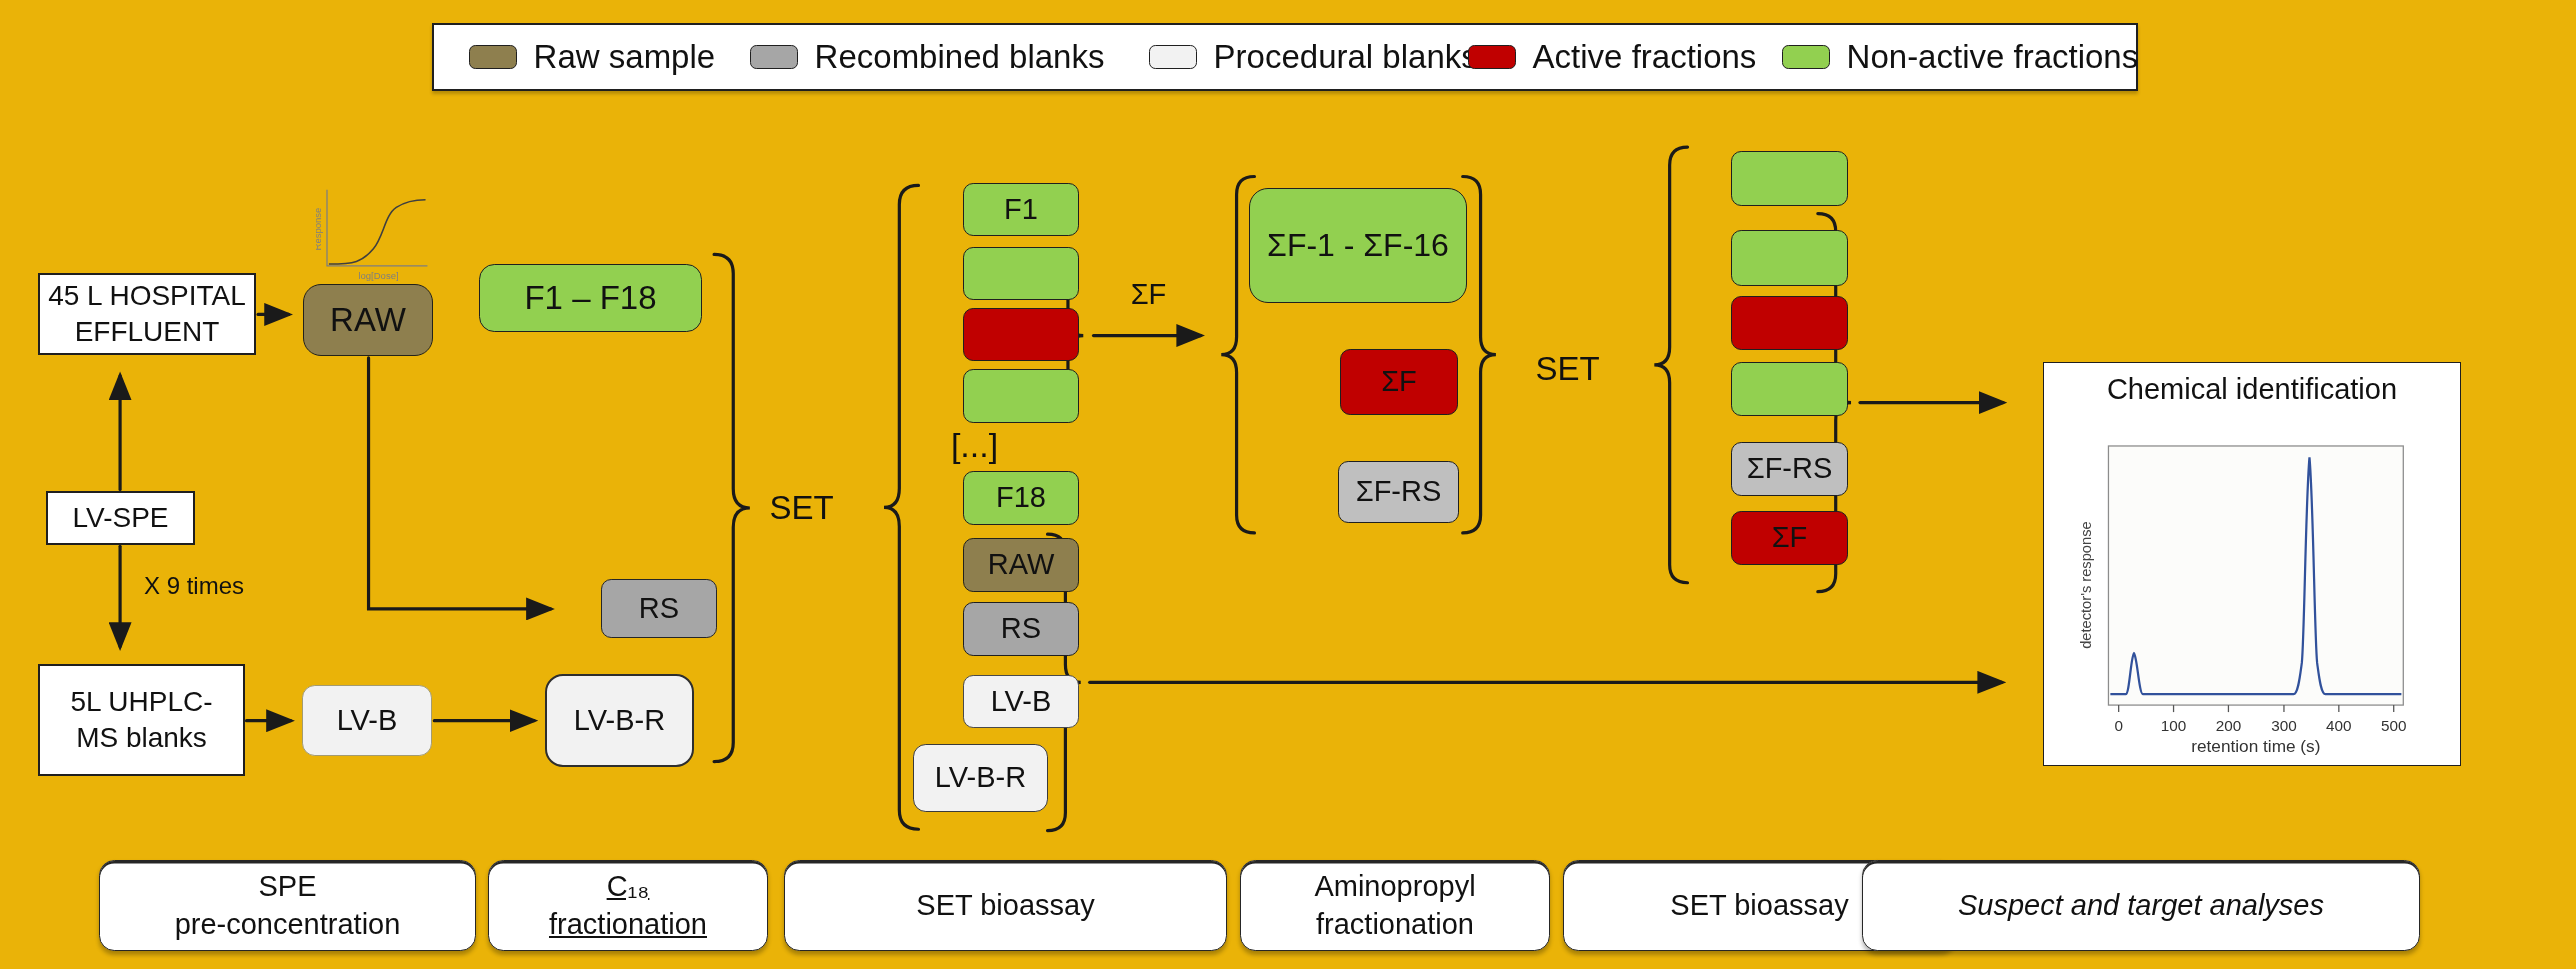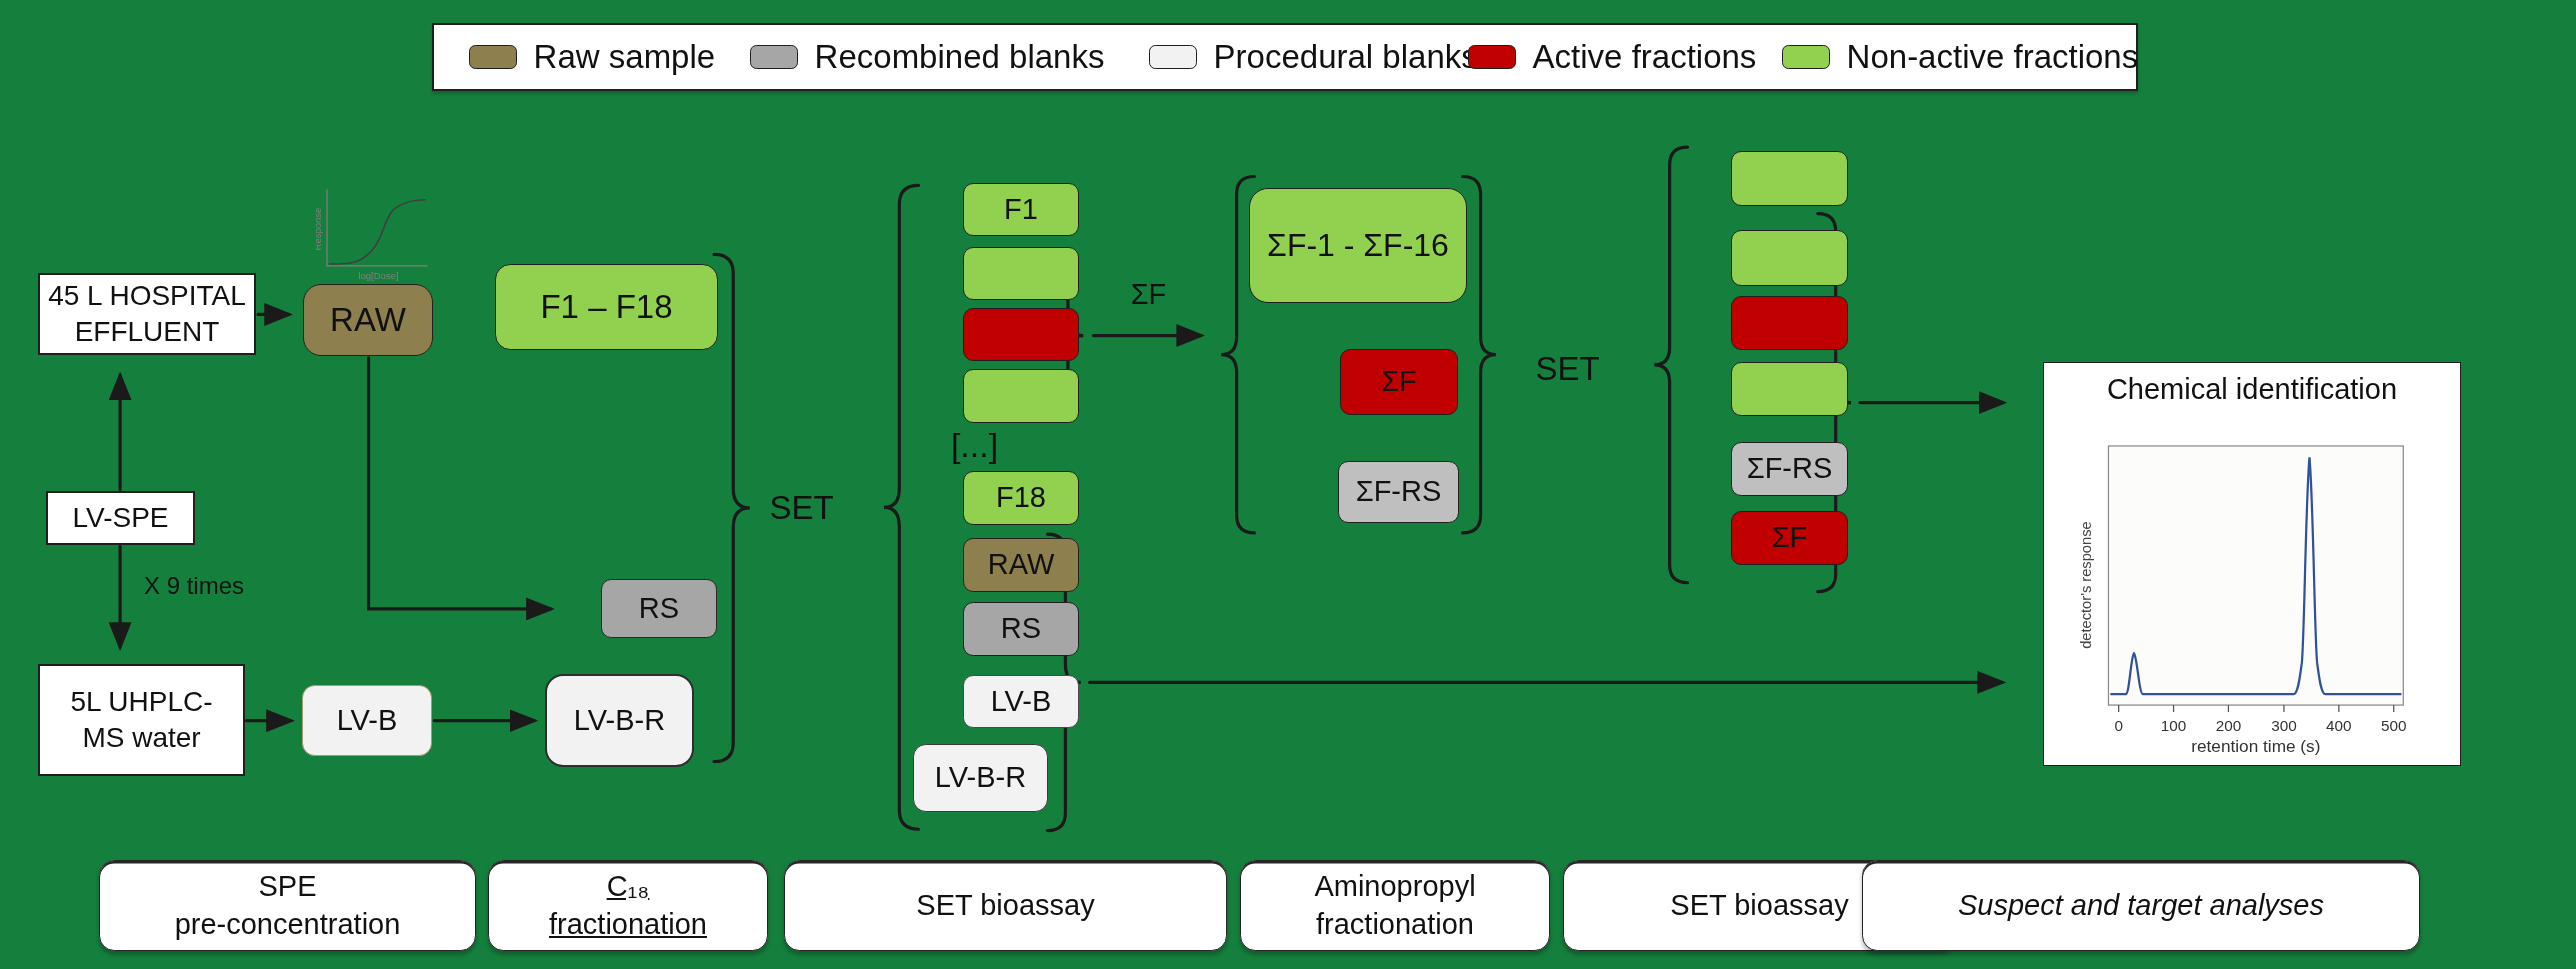--- a/index.html
+++ b/index.html
@@ -1,16 +1,16 @@
 <!DOCTYPE html>
 <html style="font-size:10.2px"><head>
 <meta charset="utf-8">
 <style>
   html,body{margin:0;padding:0;background:#ffffff;}
-  #canvas{position:relative;width:2576px;height:970px;background:#15803d;
+  #canvas{position:relative;width:2576px;height:970px;background:#eab308;
           font-family:"Liberation Sans","DejaVu Sans",sans-serif;color:#111;overflow:hidden;}
   .box{position:absolute;display:flex;align-items:center;justify-content:center;
        box-sizing:border-box;text-align:center;border:1.9px solid #1f1f1f;line-height:1.3;}
   .white{background:#ffffff;border-width:2.2px;}
   .green{background:#92d050;}
   .red{background:#c00000;}
   .olive{background:#8e7f4e;}
   .gray{background:#a6a6a6;}
   .lgray{background:#bfbfbf;}
   .blank{background:#f2f2f2;}
@@ -106,26 +106,26 @@
 
   <div class="box white" style="left:38px;top:273px;width:218px;height:82px;font-size:28px;flex-direction:column;">
     <span>45 L HOSPITAL</span>
     <span>EFFLUENT</span>
   </div>
   <div class="box olive r28" style="left:303px;top:284px;width:130px;height:72px;font-size:33px;border-color:#23221a;">RAW</div>
   <div class="box white" style="left:46px;top:491px;width:149px;height:54px;font-size:28px;">LV-SPE</div>
   <div class="lbl" style="left:144px;top:570px;width:141px;height:31px;font-size:24px;justify-content:flex-start;">X 9 times</div>
   <div class="box white" style="left:38px;top:664px;width:207px;height:112px;font-size:28px;flex-direction:column;">
     <span>5L UHPLC-</span>
-    <span>MS water</span>
+    <span>MS blanks</span>
   </div>
   <div class="box blank r20" style="left:302px;top:685px;width:130px;height:71px;font-size:29px;border-color:#a39b72;">LV-B</div>
   <div class="box blank r28" style="left:545px;top:674px;width:149px;height:93px;font-size:29px;border-color:#2e2e2e;border-width:2.2px;">LV-B-R</div>
   <div class="box gray r16" style="left:561px;top:579px;width:116px;height:59px;font-size:29px;border-color:#262626;">RS</div>
-  <div class="box green r24" style="left:479px;top:264px;width:223px;height:86px;font-size:33px;margin-left:16px;">F1 – F18</div>
+  <div class="box green r24" style="left:479px;top:264px;width:223px;height:68px;font-size:33px;">F1 – F18</div>
 
   <div class="lbl" style="left:757px;top:489px;width:89px;height:38px;font-size:33px;">SET</div>
 
   <div class="box green r16" style="left:923px;top:183px;width:116px;height:53px;font-size:29px;">F1</div>
   <div class="box green r16" style="left:923px;top:247px;width:116px;height:53px;"></div>
   <div class="box red r16" style="left:923px;top:308px;width:116px;height:53px;"></div>
   <div class="box green r16" style="left:923px;top:369px;width:116px;height:54px;"></div>
   <div class="lbl" style="left:933px;top:427px;width:83px;height:37px;font-size:34px;">[...]</div>
   <div class="box green r16" style="left:923px;top:471px;width:116px;height:54px;font-size:29px;">F18</div>
   <div class="box olive r16" style="left:923px;top:538px;width:116px;height:54px;font-size:29px;border-color:#23221a;">RAW</div>

